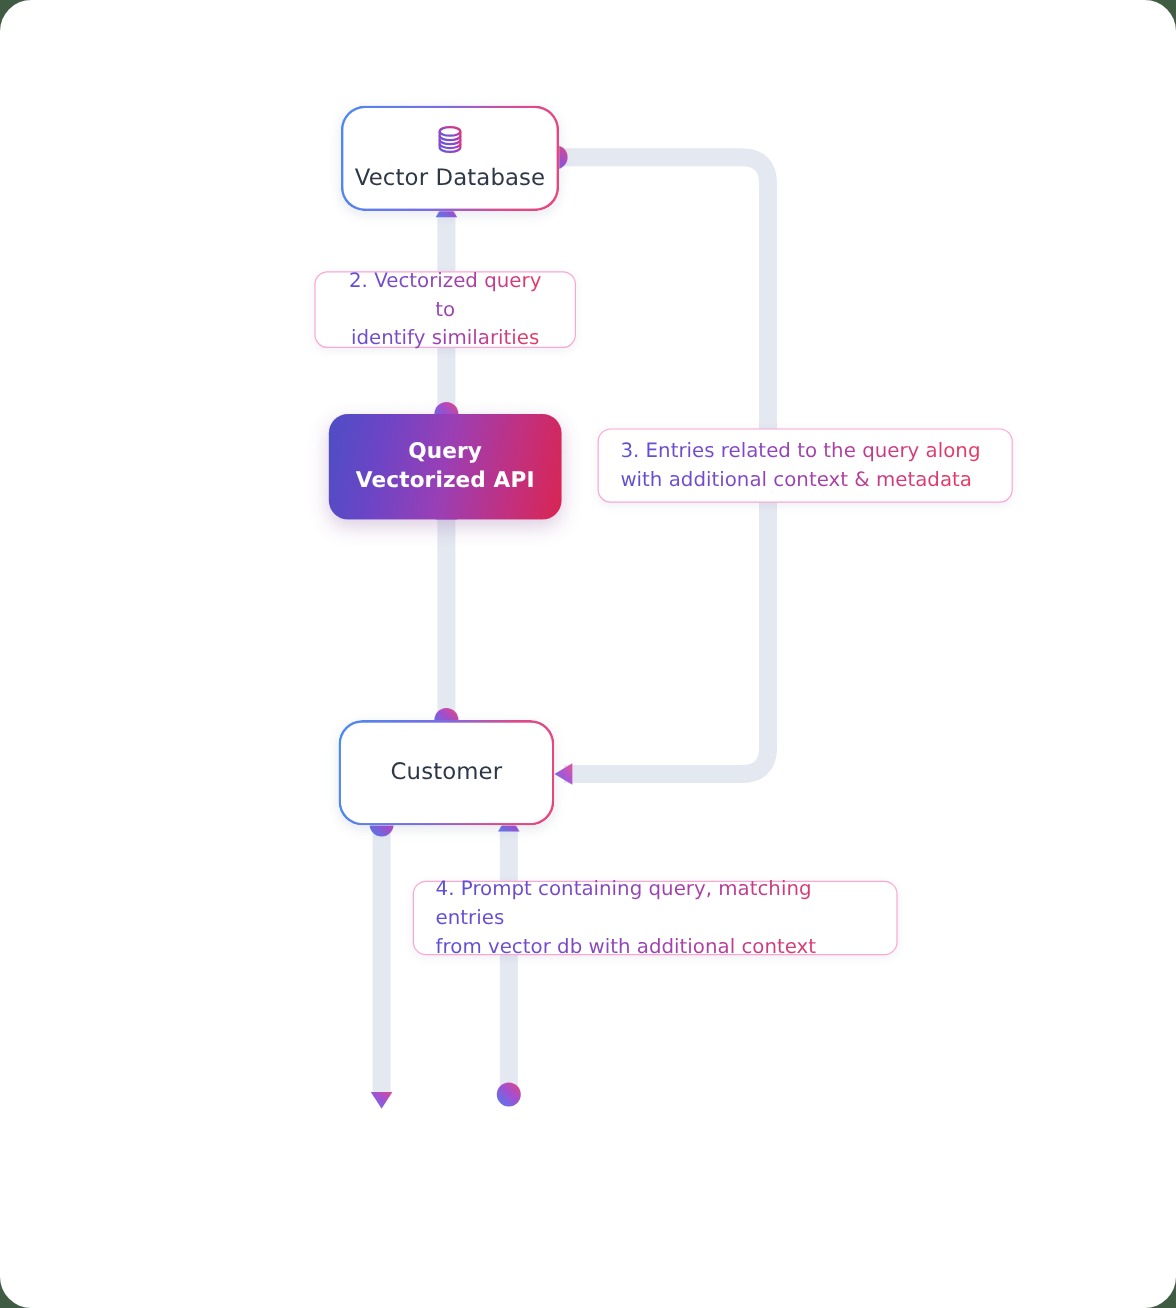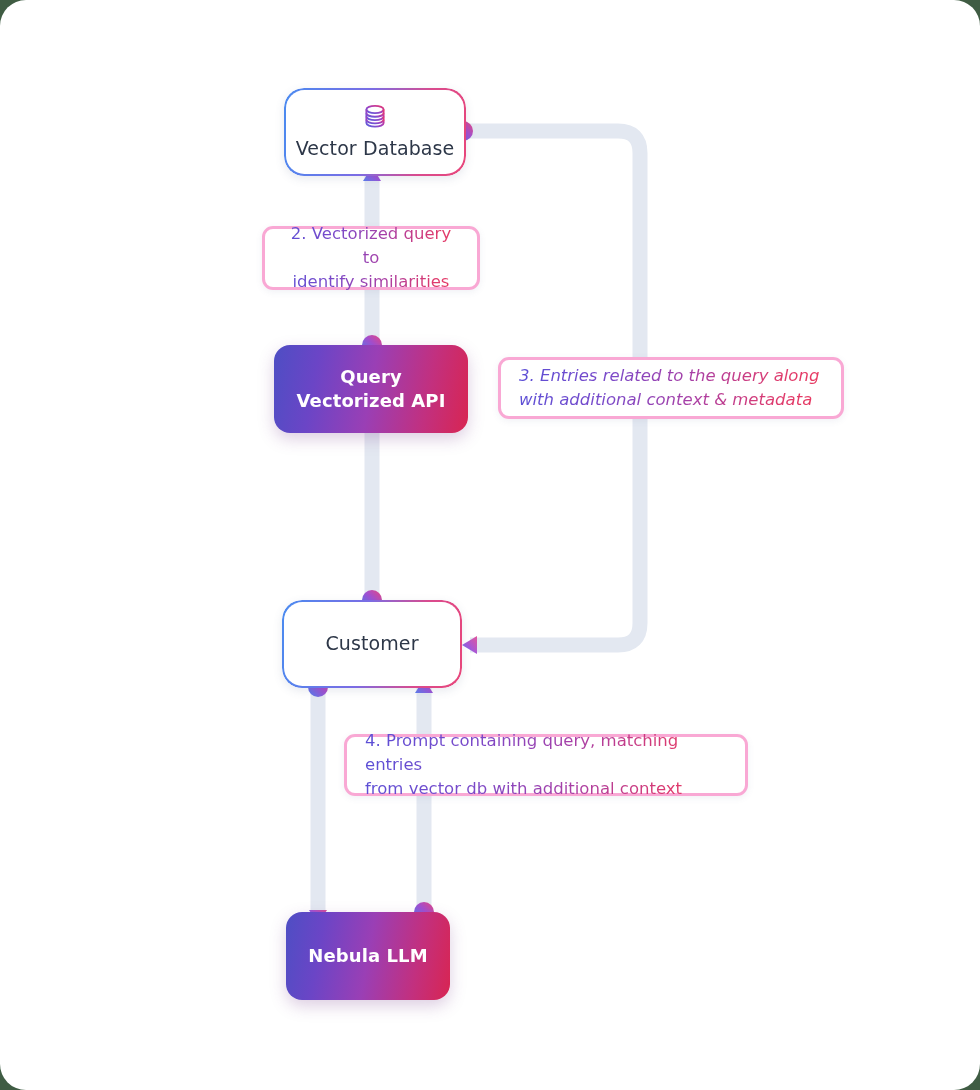--- a/index.html
+++ b/index.html
@@ -62,21 +62,21 @@
   .node.filled .node-title{
     color:#ffffff;font-size:18px;font-weight:bold;line-height:1.35;
   }
   .db-icon{display:block;}
 
   
   .chip{
     position:absolute;
     box-sizing:border-box;
     background:#ffffff;
-    border:3px solid #f9a8d4;
+    border:1px solid #f9a8d4;
     border-radius:11px;
     box-shadow:0 2px 7px rgba(90,100,140,.09);
     display:flex;align-items:center;
     padding:12px 18px;
   }
   .chip-text{
     font-size:16.5px;line-height:1.45;
     background:linear-gradient(95deg,#5b4fd6 0%,#7a49c9 30%,#a93fa5 58%,#dd3a6e 85%,#e8385f 100%);
     -webkit-background-clip:text;background-clip:text;
     -webkit-text-fill-color:transparent;color:transparent;
@@ -165,30 +165,27 @@
       </div>
     </div>
 
     <div class="node outline" style="left:282px;top:600px;width:180px;height:88px;">
       <div class="ring"></div>
       <div class="inner">
         <span class="node-title">Customer</span>
       </div>
     </div>
 
-    <div class="node filled" style="left:286px;top:912px;width:164px;height:88px;">
-      <span class="node-title">Nebula LLM</span>
-    </div>
 
     <div class="chip c2" style="left:262px;top:226px;width:218px;height:64px;">
       <span class="chip-text">2. Vectorized query to
 identify similarities</span>
     </div>
 
-    <div class="chip c3" style="left:498px;top:357px;width:346px;height:62px;font-style:italic;">
+    <div class="chip c3" style="left:498px;top:357px;width:346px;height:62px;">
       <span class="chip-text">3. Entries related to the query along
     with additional context &amp; metadata</span>
     </div>
 
 
     <div class="chip c4" style="left:344px;top:734px;width:404px;height:62px;">
       <span class="chip-text">4. Prompt containing query, matching entries
     from vector db with additional context</span>
     </div>
 

